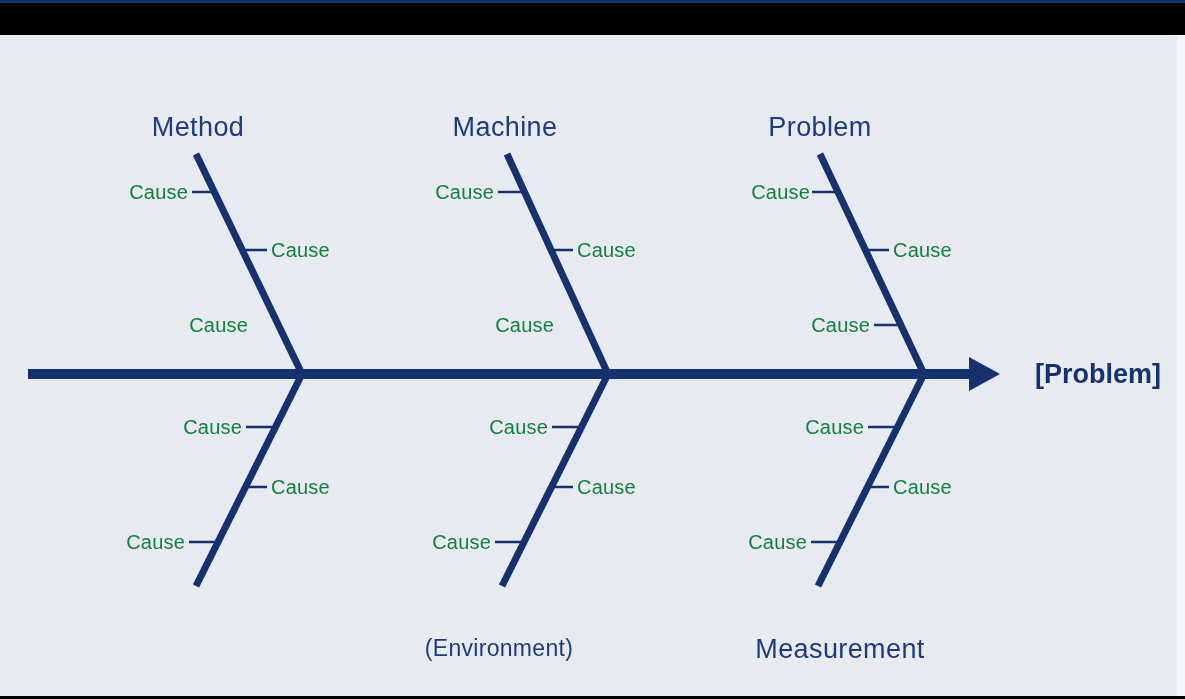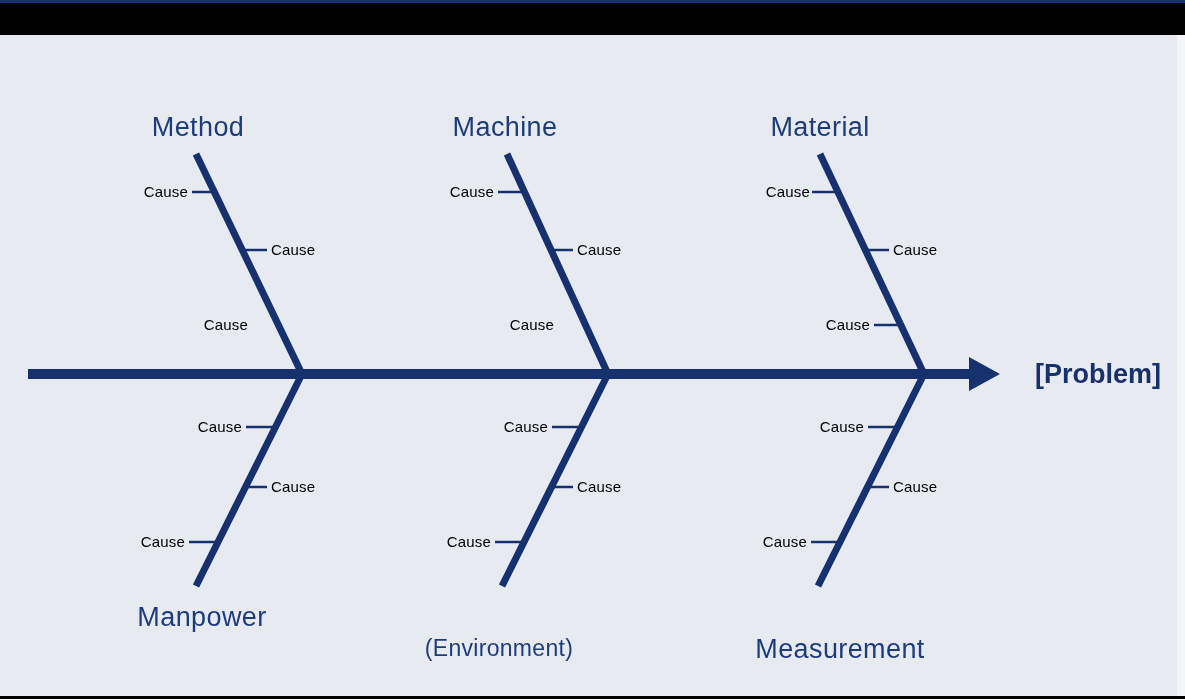--- a/index.html
+++ b/index.html
@@ -10,21 +10,21 @@
   .top-bar{position:absolute;left:0;top:3px;width:1185px;height:32px;background:#000000;}
   .bottom-bar{position:absolute;left:0;top:696px;width:1185px;height:3px;background:#000000;}
   .canvas{position:absolute;left:0;top:35px;width:1185px;height:661px;background:#e8eaf1;}
   .right-edge{position:absolute;right:0;top:0;width:8px;height:661px;background:#f3f5f9;}
   .layer{position:absolute;left:0;top:-35px;width:1185px;height:699px;}
   svg.lines{position:absolute;left:0;top:0;width:1185px;height:699px;}
   .cat{position:absolute;transform:translateX(-50%);color:#1d3c7c;font-size:27px;
        line-height:30px;white-space:nowrap;letter-spacing:0.4px;}
   .cat-sub{position:absolute;transform:translateX(-50%);color:#1d3c7c;font-size:23px;
        line-height:26px;white-space:nowrap;letter-spacing:0.3px;}
-  .cause{position:absolute;color:#000000;font-size:15px;line-height:20px;height:20px;
+  .cause{position:absolute;color:#15803d;font-size:20px;line-height:20px;height:20px;
        white-space:nowrap;letter-spacing:0.2px;}
   .problem{position:absolute;left:1005px;top:359px;color:#16316d;font-size:27px;
        line-height:30px;font-weight:bold;white-space:nowrap;margin-left:30px;}
 </style>
 </head>
 <body>
 
 <div class="stage">
   <div class="top-accent"></div>
   <div class="top-bar"></div>
@@ -59,22 +59,21 @@
           <line x1="866" y1="487" x2="889" y2="487" stroke-width="2.5"></line>
           <line x1="189" y1="542" x2="220" y2="542" stroke-width="2.5"></line>
           <line x1="495" y1="542" x2="526" y2="542" stroke-width="2.5"></line>
           <line x1="811" y1="542" x2="842" y2="542" stroke-width="2.5"></line>
         </g>
         <polygon points="969,357 969,391 1000,374" fill="#16316d"></polygon>
       </svg>
 
       <div class="cat" style="left:198px;top:112px">Method</div>
       <div class="cat" style="left:505px;top:112px">Machine</div>
-      <div class="cat" style="left:820px;top:112px">Material</div>
-      <div class="cat" style="left:202px;top:602px">Manpower</div>
+      <div class="cat" style="left:820px;top:112px">Problem</div>
       <div class="cat-sub" style="left:499px;top:635px">(Environment)</div>
       <div class="cat" style="left:840px;top:634px">Measurement</div>
 
       <div class="cause" style="right:997px;top:182px">Cause</div>
       <div class="cause" style="right:691px;top:182px">Cause</div>
       <div class="cause" style="right:375px;top:182px">Cause</div>
 
       <div class="cause" style="left:271px;top:240px">Cause</div>
       <div class="cause" style="left:577px;top:240px">Cause</div>
       <div class="cause" style="left:893px;top:240px">Cause</div>

